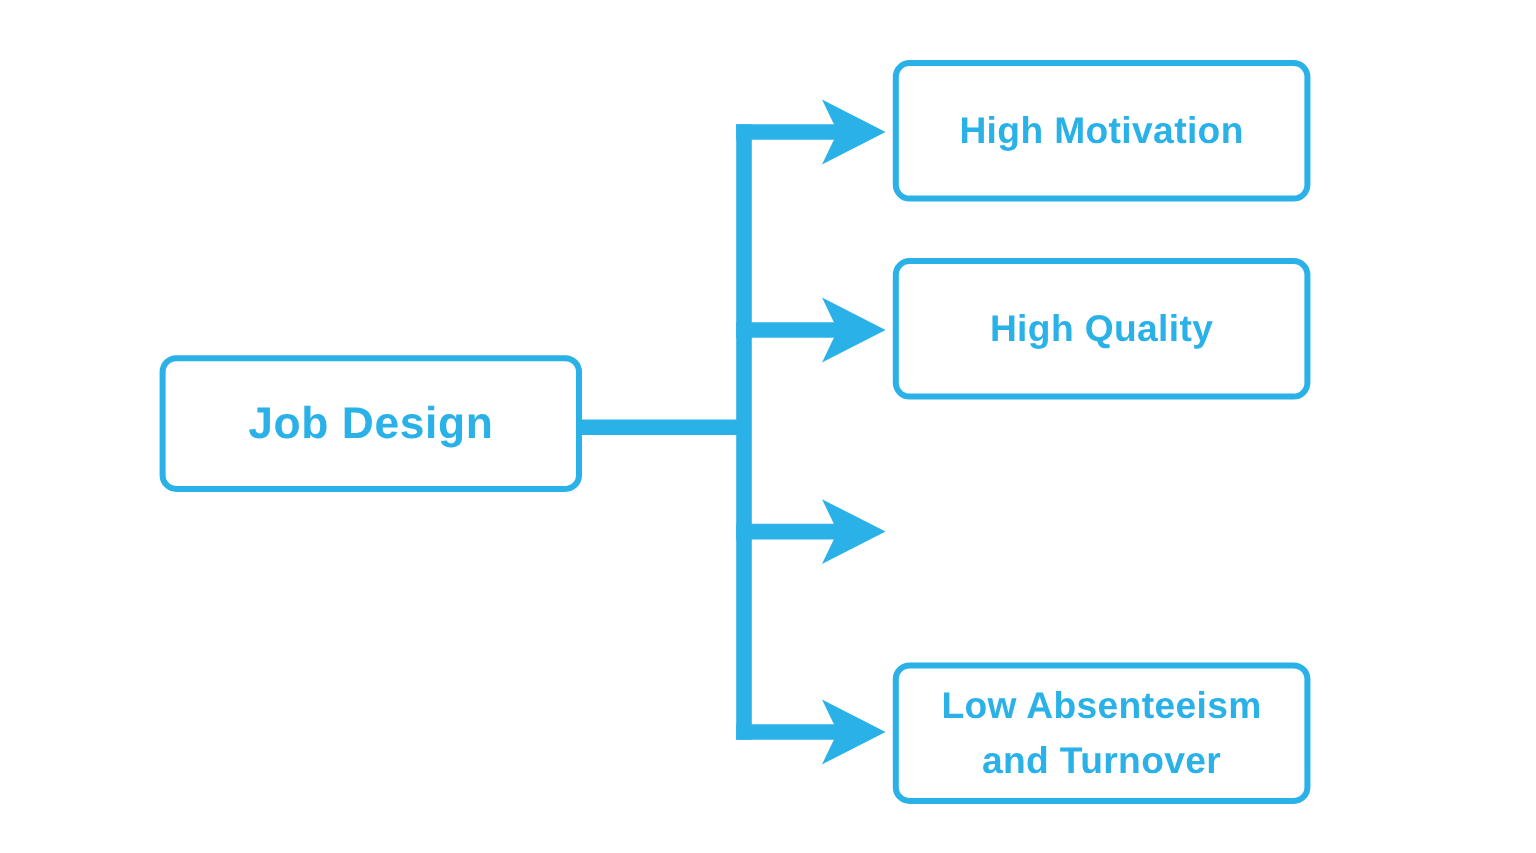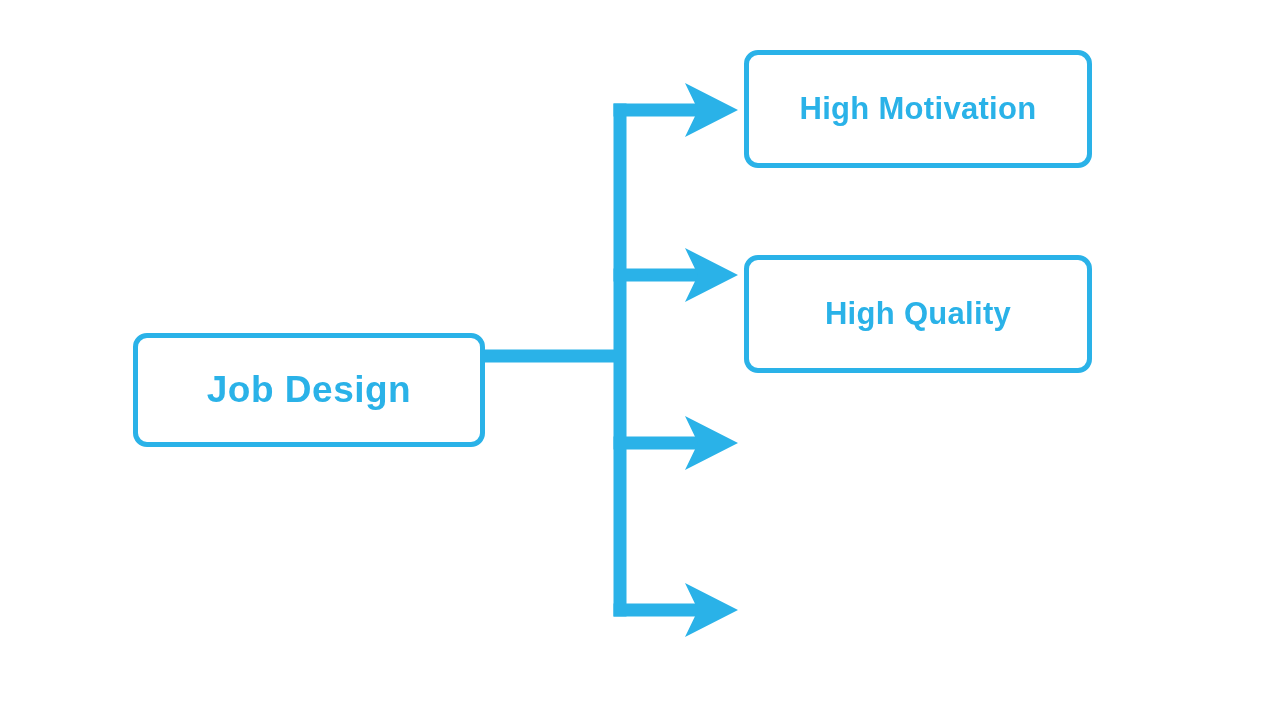--- a/index.html
+++ b/index.html
@@ -38,31 +38,30 @@
     justify-content: center;
     text-align: center;
     color: var(--accent);
     font-weight: bold;
   }
   .node-root {
     left: 133px; top: 296px;
     width: 352px; height: 114px;
     font-size: 37px;
     letter-spacing: 0.5px;
-    margin-top: 37px;
   }
   .node-child {
     left: 744px;
     width: 348px; height: 118px;
     font-size: 31px;
     line-height: 1.5;
     letter-spacing: 0.3px;
   }
   .node-child-1 { top: 50px; }
-  .node-child-2 { top: 215px; margin-top: 40px; }
+  .node-child-2 { top: 215px; }
   .node-child-3 { top: 383px; }
   .node-child-4 { top: 552px; }
   .node-line { display: block; }
 </style>
 </head>
 <body>
 
 <div class="canvas">
 
   <svg class="connector-svg" viewBox="0 0 1280 711" xmlns="http://www.w3.org/2000/svg" aria-hidden="true">
@@ -88,14 +87,18 @@
 
   <div class="node node-child node-child-1">
     <span class="node-line">High Motivation</span>
   </div>
 
   <div class="node node-child node-child-2">
     <span class="node-line">High Quality</span>
   </div>
 
 
+  <div class="node node-child node-child-4">
+    <span class="node-line">Low Absenteeism</span>
+    <span class="node-line">and Turnover</span>
+  </div>
 
 </div>
 
 </body></html>

